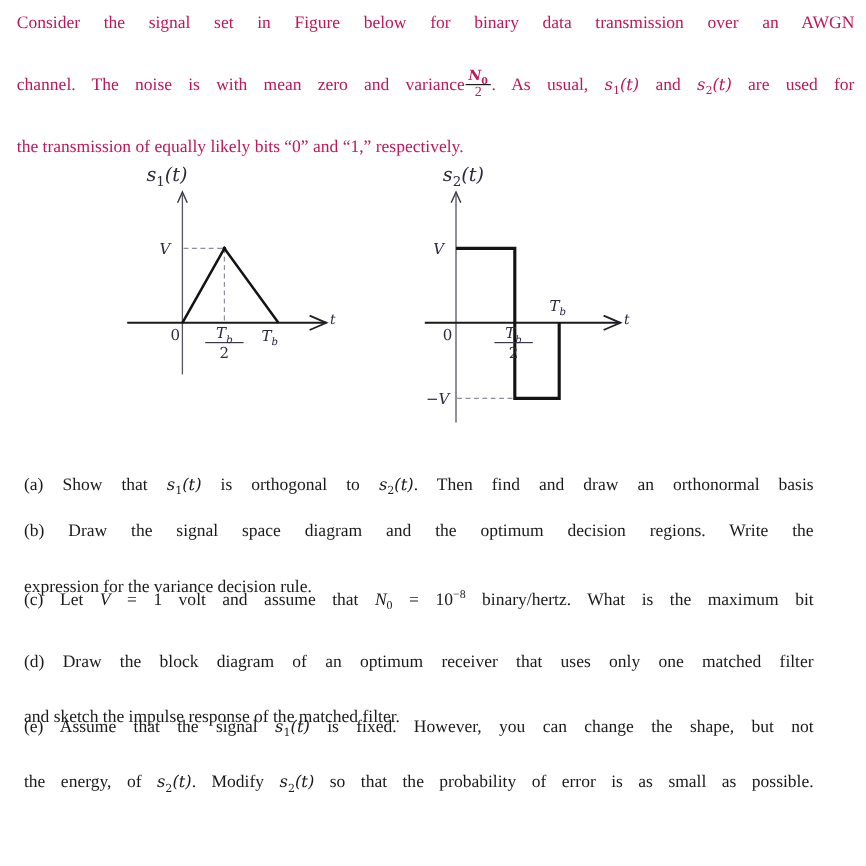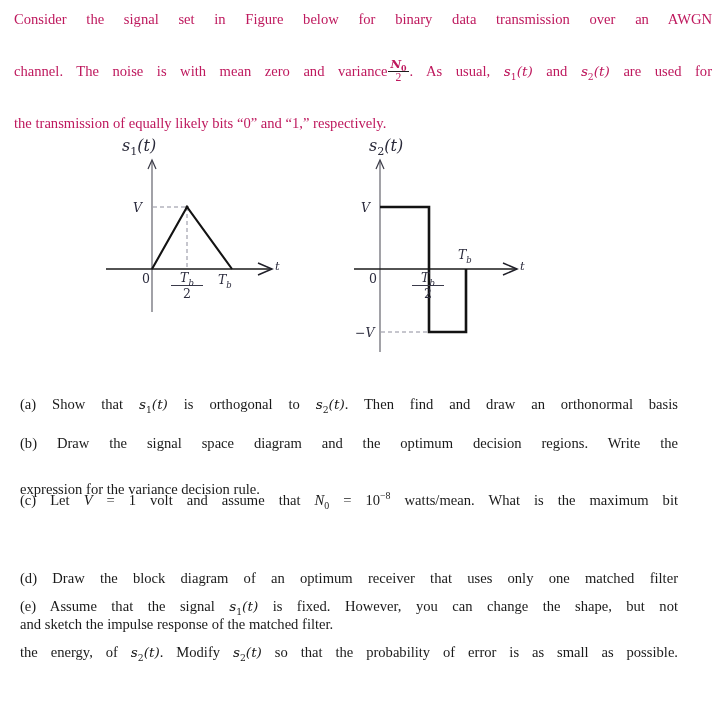--- a/index.html
+++ b/index.html
@@ -60,21 +60,21 @@
   .part .just::after {
     content: "";
     display: inline-block;
     width: 100%;
   }
   .part .last { display: block; }
 
   .p-a { top: 368px; margin-top: 25px; }
   .p-b { top: 432px; }
   .p-c { top: 489px; }
-  .p-d { top: 567px; }
+  .p-d { top: 541px; }
   .p-e { top: 595px; }
 
   
   .mi {
     font-family: "Liberation Serif", serif;
     font-style: italic;
   }
   .sig {
     font-style: italic;
     font-family: "DejaVu Serif", serif;
@@ -258,21 +258,21 @@
   <div class="part p-a">
     <span class="just"><span>(a)</span> <span>Show that</span> <span class="sig"><span>s</span><sub>1</sub><span>(t)</span></span> <span>is orthogonal to</span> <span class="sig"><span>s</span><sub>2</sub><span>(t)</span></span><span>. Then find and draw an orthonormal basis</span></span>
   </div>
 
   <div class="part p-b">
     <span class="just"><span>(b)</span> <span>Draw the signal space diagram and the optimum decision regions. Write the</span></span>
     <span class="last">expression for the variance decision rule.</span>
   </div>
 
   <div class="part p-c">
-    <span class="just"><span>(c)</span> <span>Let</span> <span class="mi">V</span> <span>=</span> <span>1 volt and assume that</span> <span class="mi"><span>N</span><sub style="font-style:normal">0</sub></span> <span>=</span> <span><span>10</span><sup>−8</sup></span> <span>watts/mean. What is the maximum bit</span></span>
+    <span class="just"><span>(c)</span> <span>Let</span> <span class="mi">V</span> <span>=</span> <span>1 volt and assume that</span> <span class="mi"><span>N</span><sub style="font-style:normal">0</sub></span> <span>=</span> <span><span>10</span><sup>−8</sup></span> <span>binary/hertz. What is the maximum bit</span></span>
   </div>
 
   <div class="part p-d">
     <span class="just"><span>(d)</span> <span>Draw the block diagram of an optimum receiver that uses only one matched filter</span></span>
     <span class="last">and sketch the impulse response of the matched filter.</span>
   </div>
 
   <div class="part p-e">
     <span class="just"><span>(e)</span> <span>Assume that the signal</span> <span class="sig"><span>s</span><sub>1</sub><span>(t)</span></span> <span>is fixed. However, you can change the shape, but not</span></span>
     <span class="just"><span>the energy, of</span> <span class="sig"><span>s</span><sub>2</sub><span>(t)</span></span><span>. Modify</span> <span class="sig"><span>s</span><sub>2</sub><span>(t)</span></span> <span>so that the probability of error is as small as possible.</span></span>

